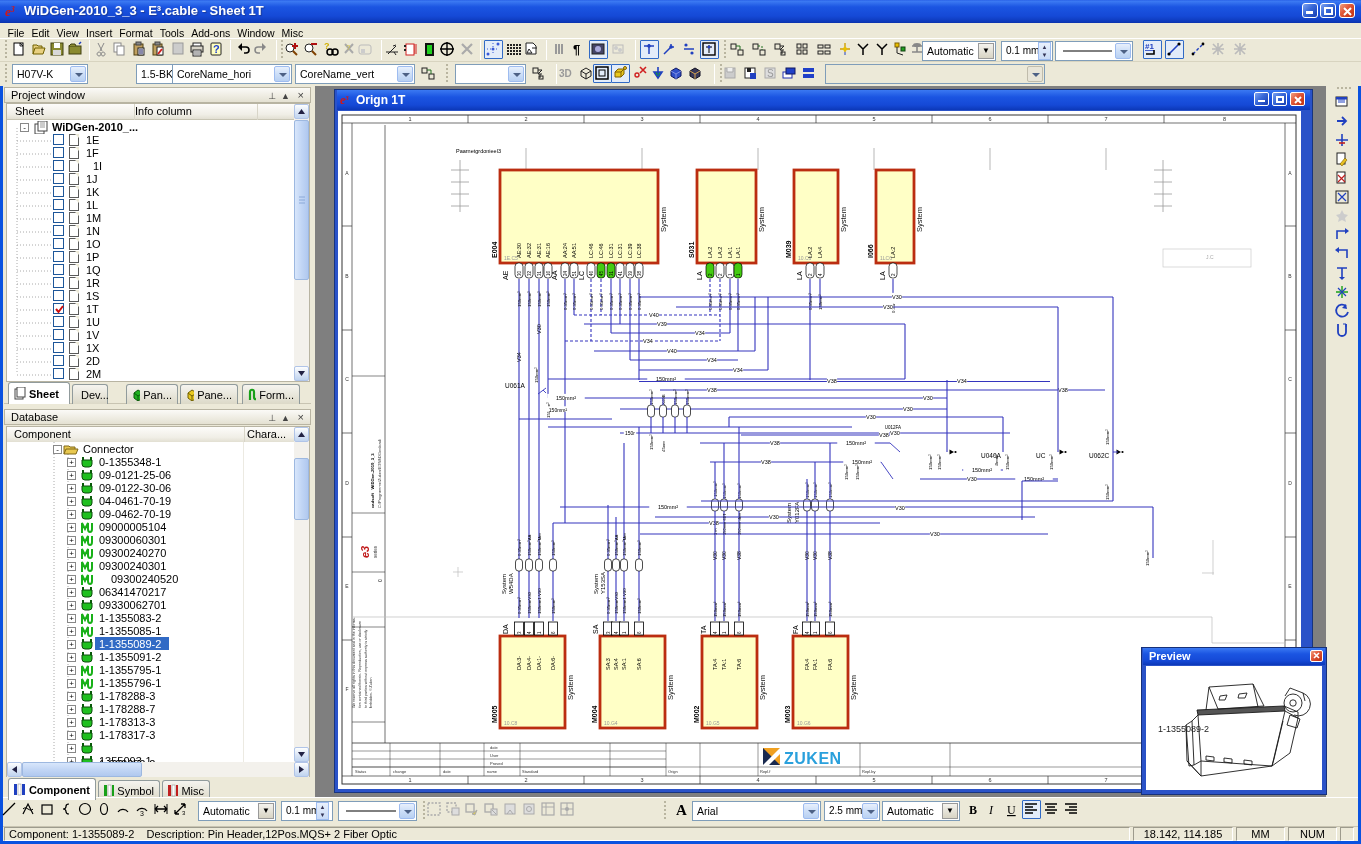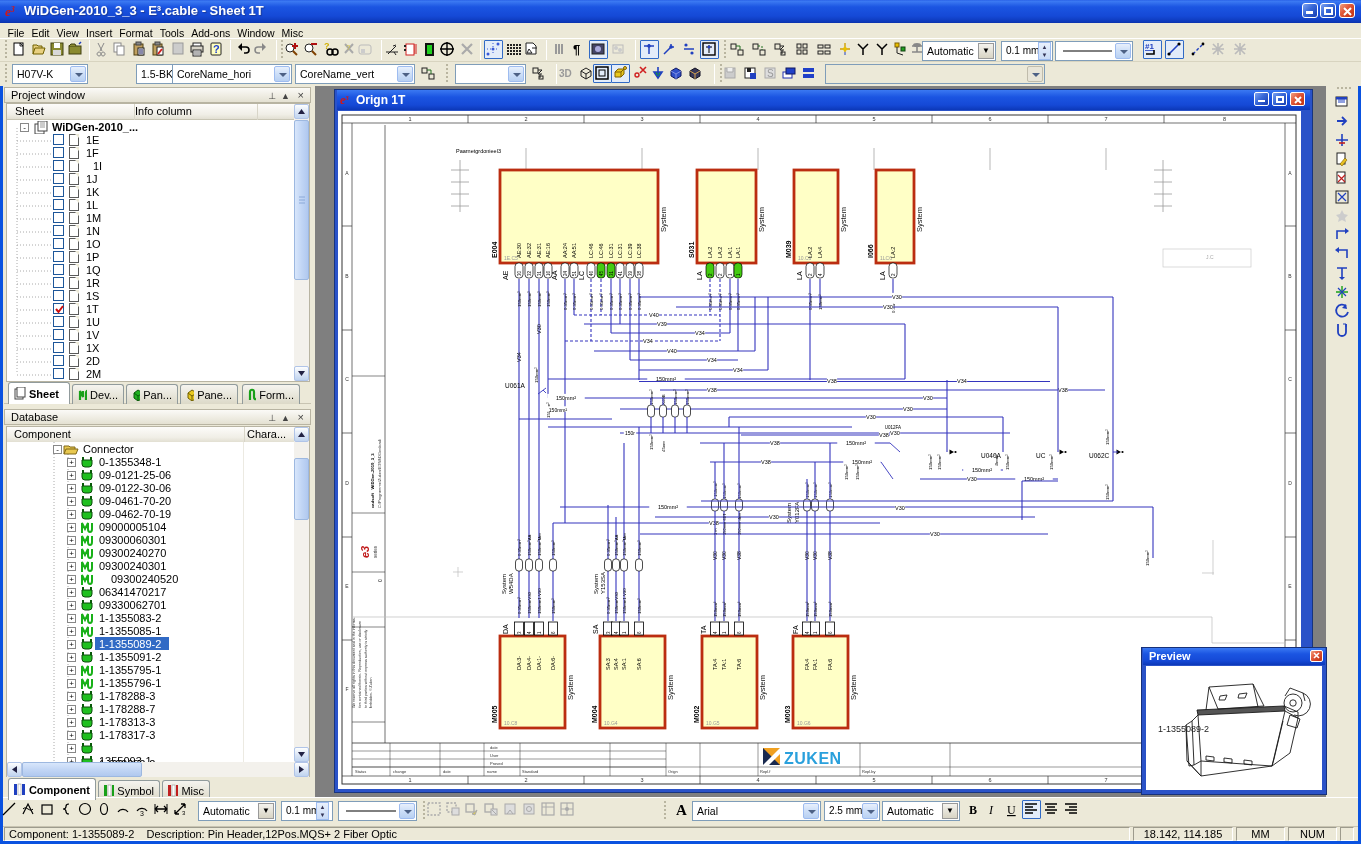--- a/index.html
+++ b/index.html
@@ -695,21 +695,21 @@
 <div class="thumb" style="left:294px;top:120px;width:15px;height:160px">
     <svg width="13" height="160">
       <path d="M4 76 h6 M4 79 h6 M4 82 h6" stroke="#8aa8d8"></path>
     </svg>
   </div>
 <div class="ab" style="left:4px;top:382px;width:307px;height:22px;border-bottom:1px solid #c8c4b2"></div>
 <div class="tab taba" style="left:8px;top:382px;width:62px"><svg width="12" height="13" style="margin-right:3px">
       <rect x="1" y="2" width="8" height="10" fill="#fff" stroke="#444"></rect>
       <rect x="3" y="0" width="8" height="10" fill="#fff" stroke="#444"></rect>
     </svg>Sheet</div>
-<div class="tab" style="left:72px;top:384px;width:52px"><svg width="13" height="13" style="margin-right:3px">
+<div class="tab" style="left:72px;top:384px;width:36px"><svg width="13" height="13" style="margin-right:3px">
       <path d="M2 12 V3 L5 9 V3 M8 12 V5 M8 5 C8 2 12 2 12 5 V12" stroke="#18a018" stroke-width="2.2" fill="none"></path>
     </svg>Dev...</div>
 <div class="tab" style="left:126px;top:384px;width:52px"><svg width="13" height="13" style="margin-right:3px">
       <path d="M2 5 L6 2 L11 5 L11 10 L6 13 L2 10 Z" fill="#20b020" stroke="#0a5a0a"></path>
       <path d="M2 5 L6 8 L11 5 M6 8 V13" fill="none" stroke="#0a5a0a"></path>
     </svg>Pan...</div>
 <div class="tab" style="left:180px;top:384px;width:58px"><svg width="13" height="13" style="margin-right:3px">
       <path d="M2 5 L6 2 L11 5 L11 10 L6 13 L2 10 Z" fill="#e8c820" stroke="#706000"></path>
       <path d="M2 5 L6 8 L11 5 M6 8 V13" fill="none" stroke="#706000"></path>
     </svg>Pane...</div>
@@ -757,21 +757,21 @@
         <path d="M2 4 h10 v4 a3 3 0 0 1 -3 3 h-4 a3 3 0 0 1 -3 -3 z" fill="#20c020" stroke="#0a4a0a"></path>
       </svg>
       <span style="position:absolute;left:92px;top:0;color:#000">09-0122-30-06</span>
     </div>
     <div class="row" style="left:0;top:53px;width:287px">
       <span style="position:absolute;left:60px;top:2px;width:9px;height:9px;border:1px solid #888;background:#fff;font-size:8px;line-height:8px;text-align:center">+</span>
       <svg style="position:absolute;left:73px;top:0" width="14" height="13">
         <path d="M3 1 v3 M11 1 v3" stroke="#0a5a0a" stroke-width="2"></path>
         <path d="M2 4 h10 v4 a3 3 0 0 1 -3 3 h-4 a3 3 0 0 1 -3 -3 z" fill="#20c020" stroke="#0a4a0a"></path>
       </svg>
-      <span style="position:absolute;left:92px;top:0;color:#000">09-0461-70-20</span>
+      <span style="position:absolute;left:92px;top:0;color:#000">04-0461-70-19</span>
     </div>
     <div class="row" style="left:0;top:66px;width:287px">
       <span style="position:absolute;left:60px;top:2px;width:9px;height:9px;border:1px solid #888;background:#fff;font-size:8px;line-height:8px;text-align:center">+</span>
       <svg style="position:absolute;left:73px;top:0" width="14" height="13">
         <path d="M3 1 v3 M11 1 v3" stroke="#0a5a0a" stroke-width="2"></path>
         <path d="M2 4 h10 v4 a3 3 0 0 1 -3 3 h-4 a3 3 0 0 1 -3 -3 z" fill="#20c020" stroke="#0a4a0a"></path>
       </svg>
       <span style="position:absolute;left:92px;top:0;color:#000">09-0462-70-19</span>
     </div>
     <div class="row" style="left:0;top:79px;width:287px">

